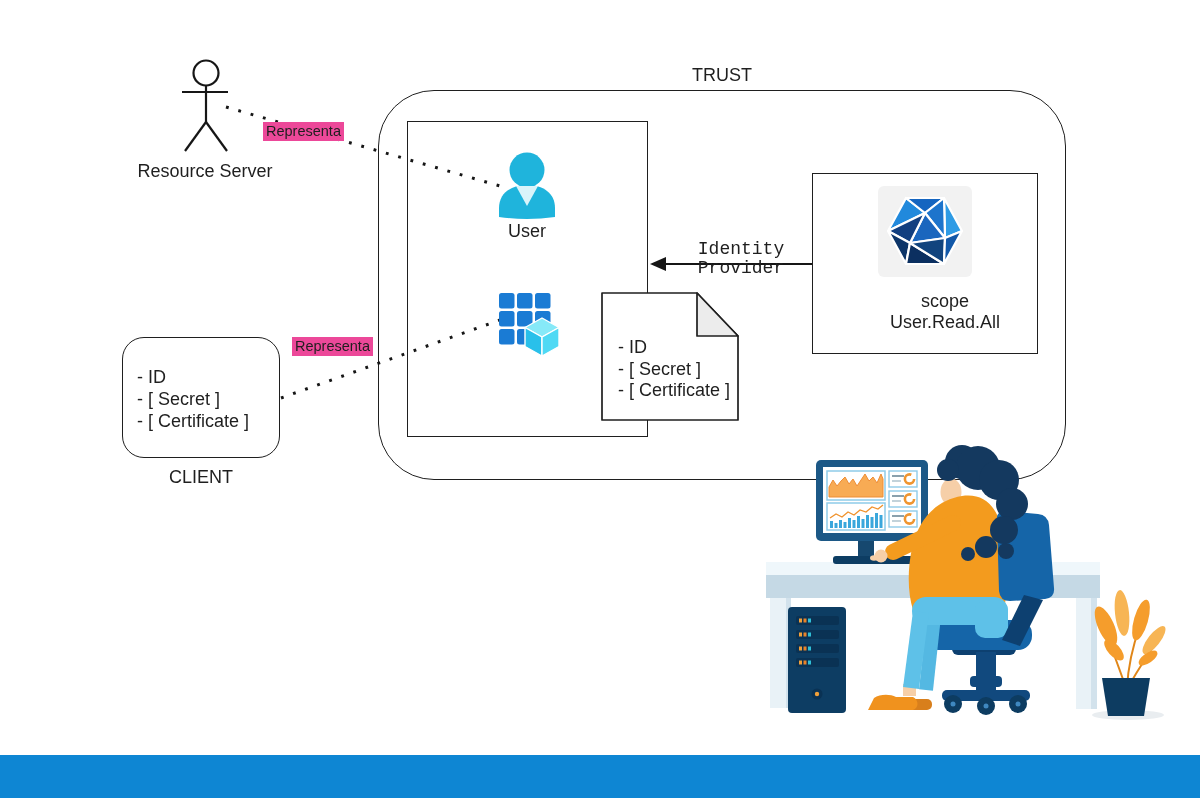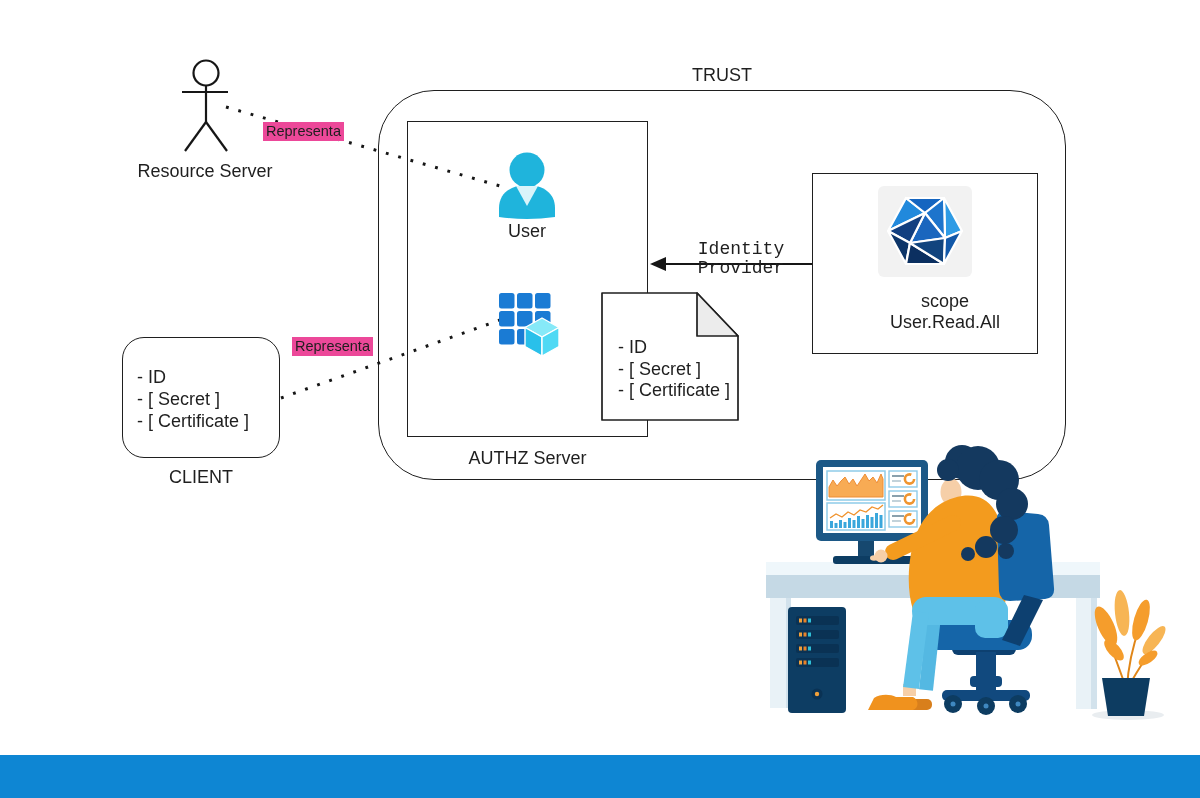--- a/index.html
+++ b/index.html
@@ -100,21 +100,20 @@
     </g>
   </svg>
 
   <div id="labels">
     <div class="lbl ctr" style="left:672px;top:66px;width:100px;">TRUST</div>
     <div class="lbl ctr" style="left:105px;top:162px;width:200px;">Resource Server</div>
     <div class="lbl whitebg" style="left:263px;top:122px;font-size:14.5px;">Representa</div>
     <div class="lbl whitebg" style="left:292px;top:337px;font-size:14.5px;">Representa</div>
     <div class="lbl ctr" style="left:680px;top:240px;width:122px;font-family:Liberation Mono, monospace;">Identity Provider</div>
     <div class="lbl ctr" style="left:477px;top:222px;width:100px;">User</div>
-    <div class="lbl ctr" style="left:407px;top:449px;width:241px;">AUTHZ Server</div>
     <div class="lbl ctr two-line" style="left:812px;top:291px;width:266px;line-height:21px;">scope
 User.Read.All</div>
     <div class="lbl ctr" style="left:122px;top:468px;width:158px;">CLIENT</div>
     <div class="lbl creds" style="left:137px;top:366px;line-height:22px;">
       <span>- ID</span>
       <span>- [ Secret ]</span>
       <span>- [ Certificate ]</span>
     </div>
     <div class="lbl creds" style="left:618px;top:337px;line-height:21.5px;">
       <span>- ID</span>

